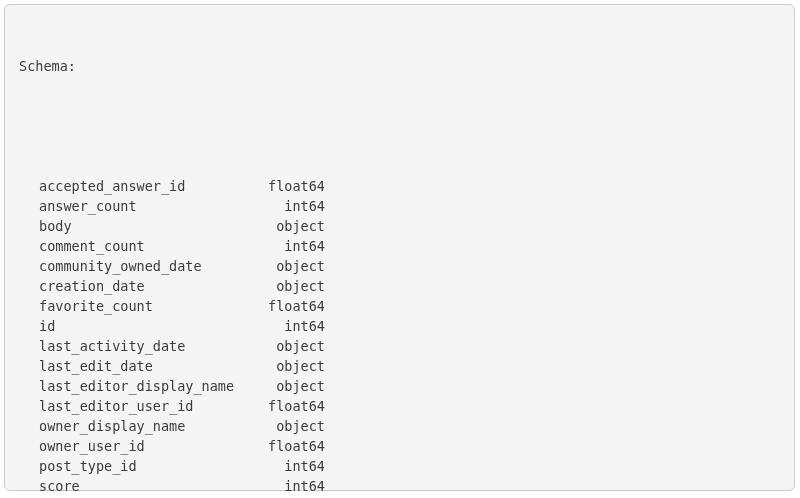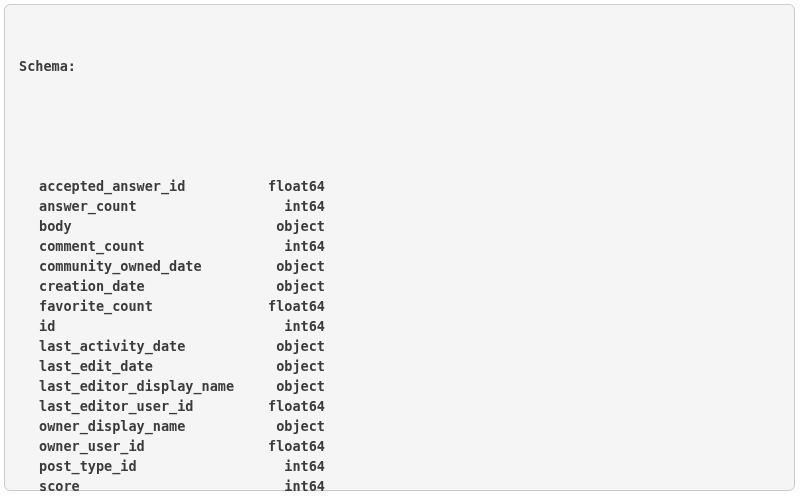--- a/index.html
+++ b/index.html
@@ -1,15 +1,15 @@
 <!DOCTYPE html>
 <html><head>
 <meta charset="utf-8">
 <style>
-  * { margin: 0; padding: 0; box-sizing: border-box; font-weight: bold; }
+  * { margin: 0; padding: 0; box-sizing: border-box; }
   html, body {
     width: 800px;
     height: 498px;
     background: #ffffff;
     font-family: "DejaVu Sans Mono", "Liberation Mono", monospace;
     overflow: hidden;
   }
   .output-panel {
     position: absolute;
     left: 4px;

